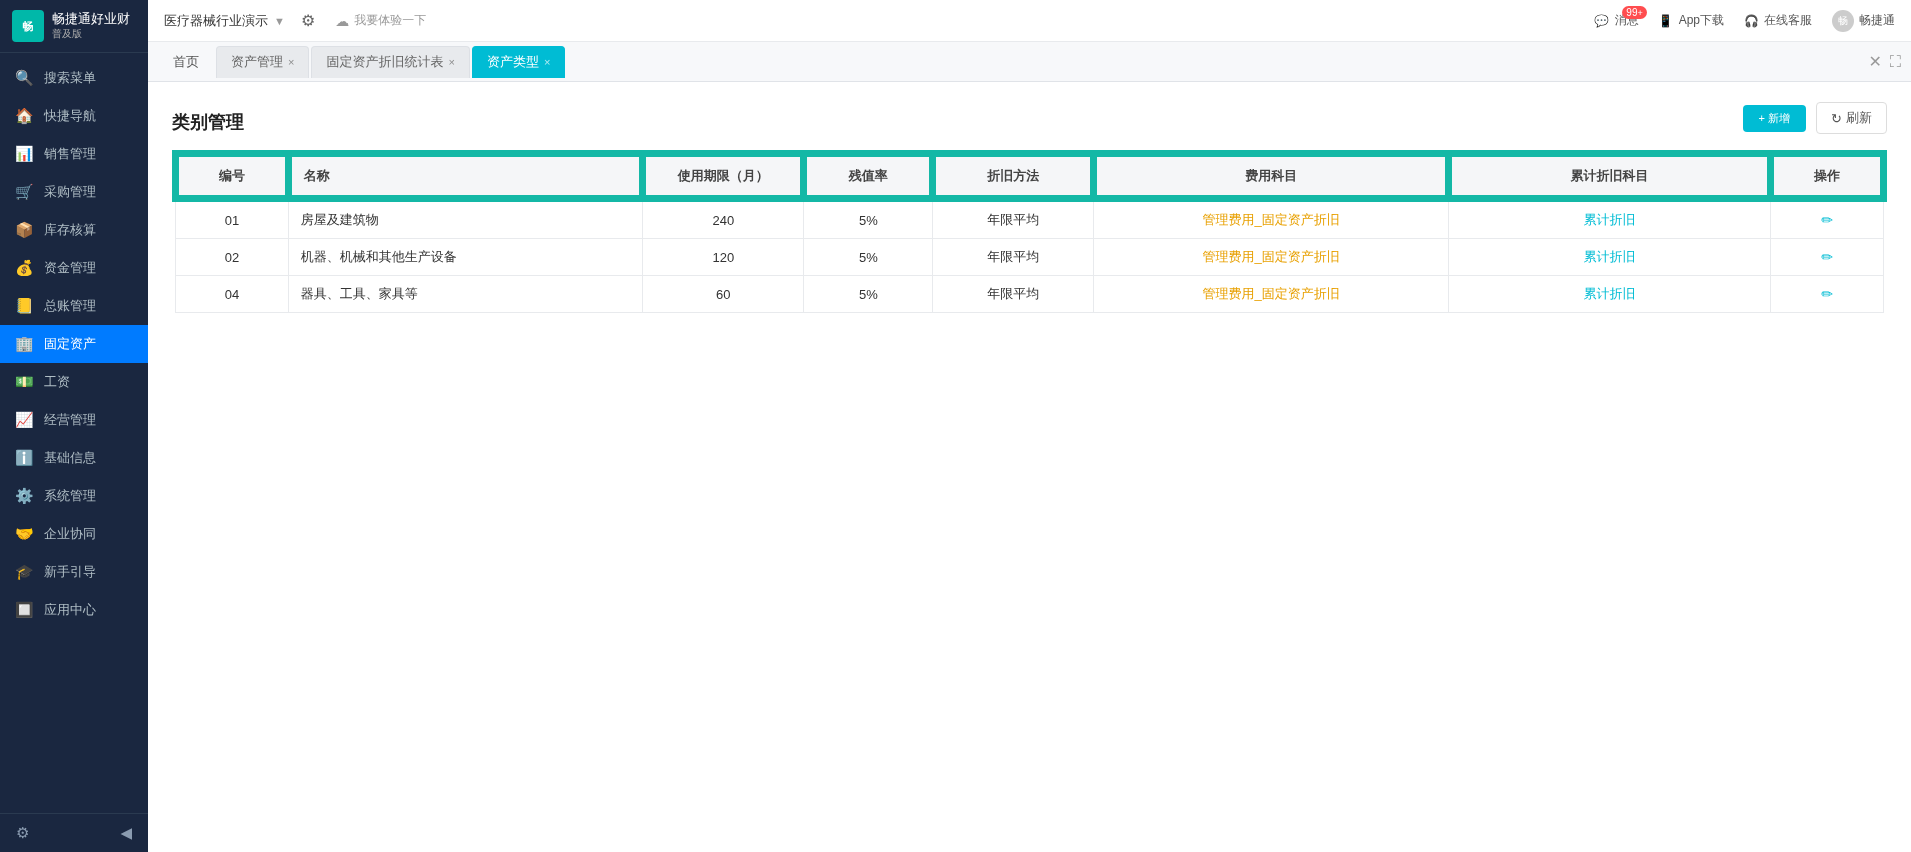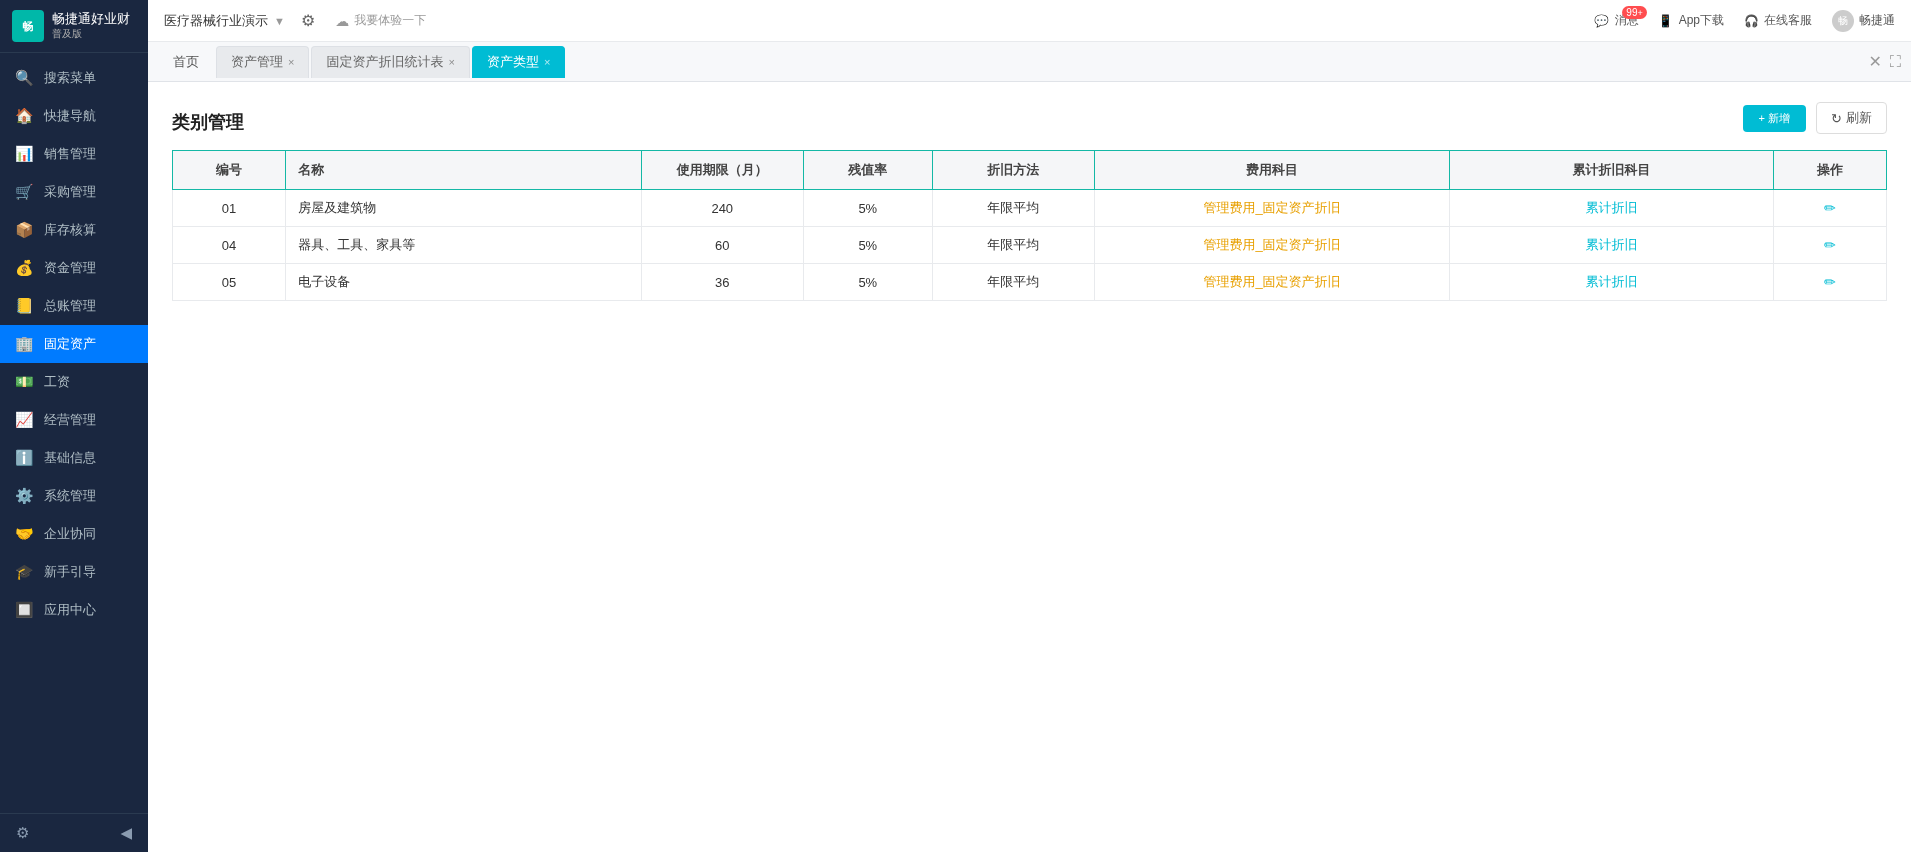--- a/index.html
+++ b/index.html
@@ -169,21 +169,21 @@
       border-radius: 4px;
       cursor: pointer;
       font-size: 13px;
       display: flex; align-items: center; gap: 4px;
     }
 
     
     .data-table { width: 100%; border-collapse: collapse; font-size: 13px; }
     .data-table thead th {
       background: #f5f6f8;
-      border: 1px solid #14b8a6;
+      border: 7px solid #14b8a6;
       padding: 10px 12px;
       color: #444;
       font-weight: 600;
       text-align: center;
     }
     .data-table tbody td {
       border: 1px solid #e8eaed;
       padding: 9px 12px;
       color: #333;
       text-align: center;
@@ -376,35 +376,35 @@
     <td class="col-code">01</td>
     <td class="col-name">房屋及建筑物</td>
     <td class="col-period">240</td>
     <td class="col-residual">5%</td>
     <td class="col-method">年限平均</td>
     <td class="col-expense"><span class="expense-text">管理费用_固定资产折旧</span></td>
     <td class="col-accum"><span class="accum-text">累计折旧</span></td>
     <td class="col-action"><span class="edit-icon">✏</span></td>
   </tr>
           <tr>
+    <td class="col-code">02</td>
+    <td class="col-name">机器、机械和其他生产设备</td>
+    <td class="col-period">120</td>
+    <td class="col-residual">5%</td>
+    <td class="col-method">年限平均</td>
+    <td class="col-expense"><span class="expense-text">管理费用_固定资产折旧</span></td>
+    <td class="col-accum"><span class="accum-text">累计折旧</span></td>
+    <td class="col-action"><span class="edit-icon">✏</span></td>
+  </tr>
+          <tr>
     <td class="col-code">04</td>
     <td class="col-name">器具、工具、家具等</td>
     <td class="col-period">60</td>
     <td class="col-residual">5%</td>
     <td class="col-method">年限平均</td>
     <td class="col-expense"><span class="expense-text">管理费用_固定资产折旧</span></td>
     <td class="col-accum"><span class="accum-text">累计折旧</span></td>
     <td class="col-action"><span class="edit-icon">✏</span></td>
   </tr>
-          <tr>
-    <td class="col-code">05</td>
-    <td class="col-name">电子设备</td>
-    <td class="col-period">36</td>
-    <td class="col-residual">5%</td>
-    <td class="col-method">年限平均</td>
-    <td class="col-expense"><span class="expense-text">管理费用_固定资产折旧</span></td>
-    <td class="col-accum"><span class="accum-text">累计折旧</span></td>
-    <td class="col-action"><span class="edit-icon">✏</span></td>
-  </tr>
         </tbody>
     </table>
   </div>
 </div>
 
 </body></html>

